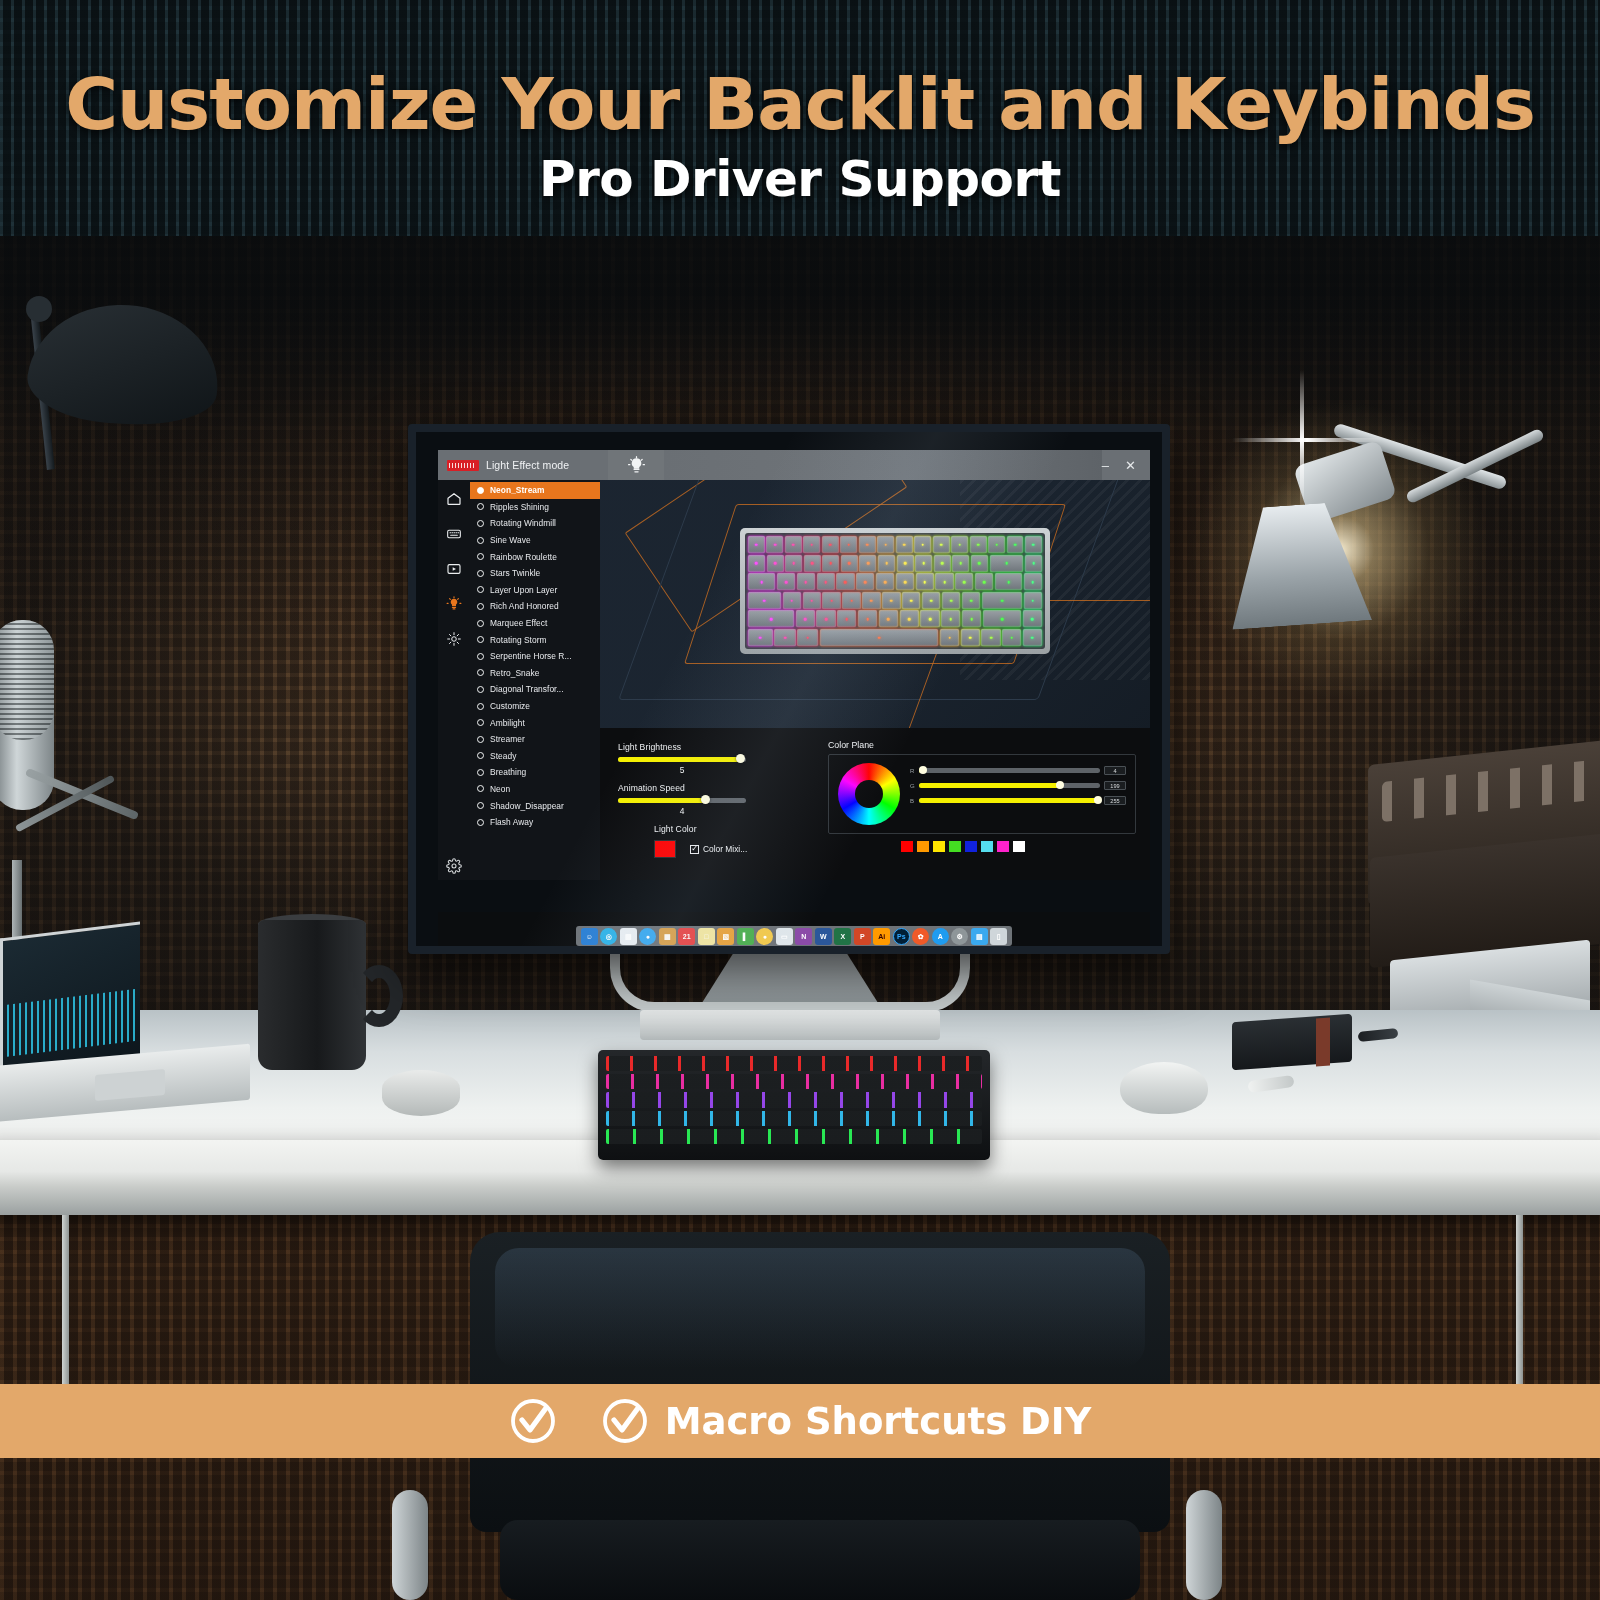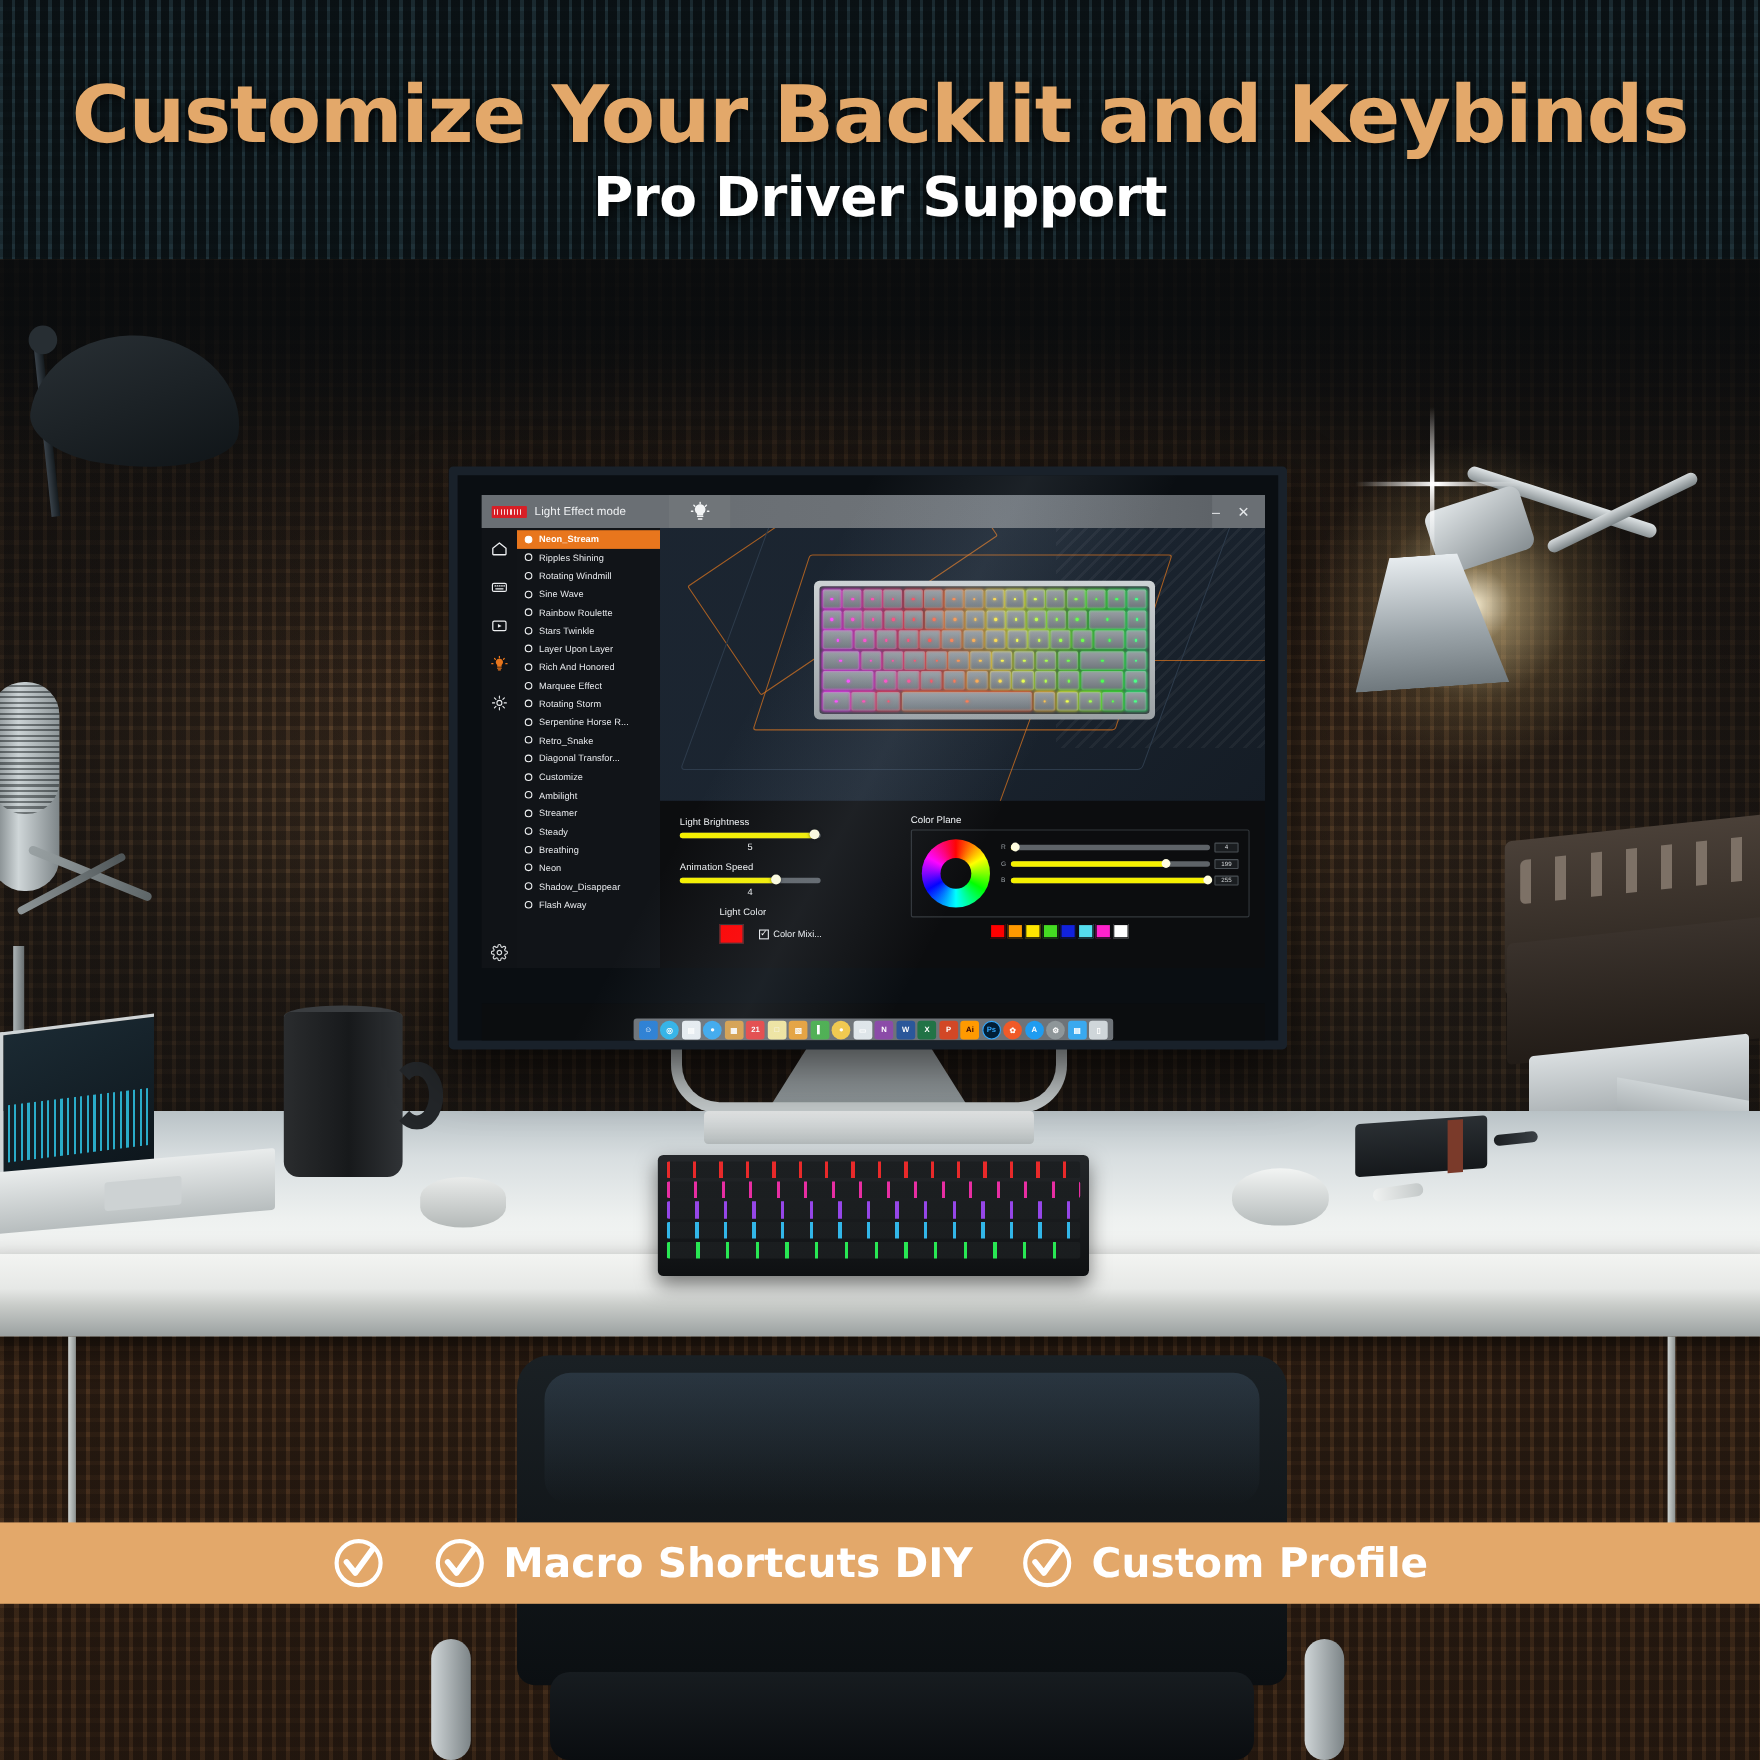--- a/index.html
+++ b/index.html
@@ -952,20 +952,13 @@
         <path d="M6.5 11.5 10.5 16.5 18.5 5.5" fill="none" stroke="#ffffff" stroke-width="2.6" stroke-linecap="round" stroke-linejoin="round"></path>
       </svg>
     </div>
     <div class="feat">
       <svg viewBox="0 0 24 24" class="feat-check">
         <circle cx="12" cy="12" r="10" fill="none" stroke="#ffffff" stroke-width="1.9"></circle>
         <path d="M6.5 11.5 10.5 16.5 18.5 5.5" fill="none" stroke="#ffffff" stroke-width="2.6" stroke-linecap="round" stroke-linejoin="round"></path>
       </svg>
       <span class="feat-txt">Macro Shortcuts DIY</span>
     </div>
-    <div class="feat">
-      <svg viewBox="0 0 24 24" class="feat-check">
-        <circle cx="12" cy="12" r="10" fill="none" stroke="#ffffff" stroke-width="1.9"></circle>
-        <path d="M6.5 11.5 10.5 16.5 18.5 5.5" fill="none" stroke="#ffffff" stroke-width="2.6" stroke-linecap="round" stroke-linejoin="round"></path>
-      </svg>
-      <span class="feat-txt">Custom Profile</span>
-    </div>
   </div>
 
 </body></html>

